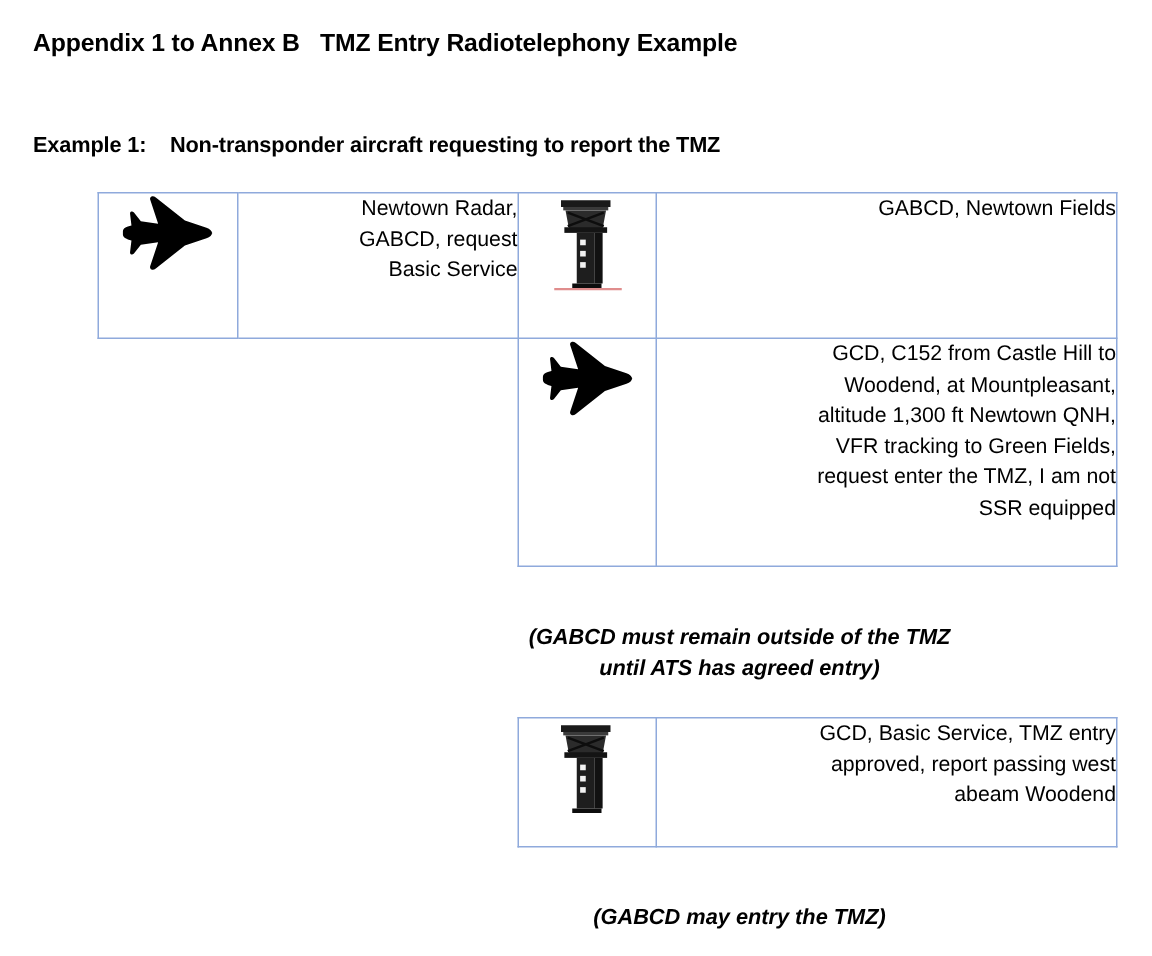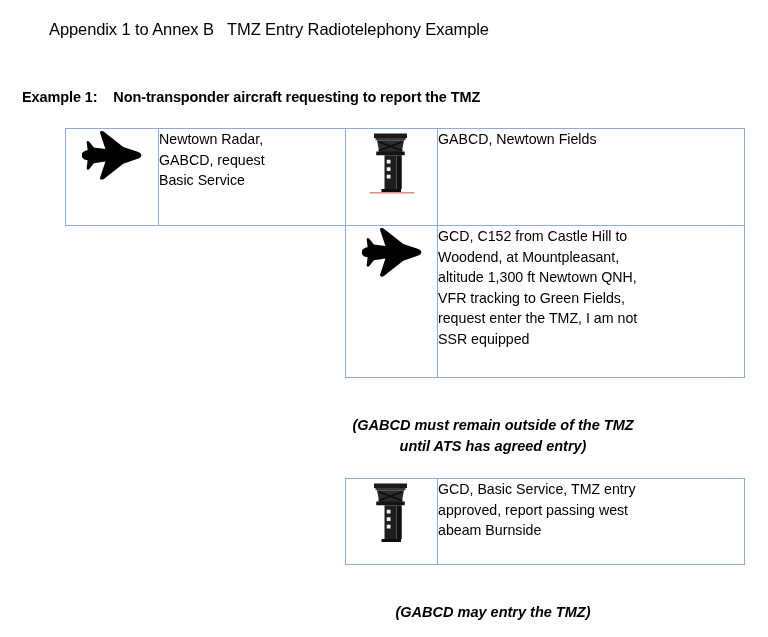--- a/index.html
+++ b/index.html
@@ -14,24 +14,23 @@
     font-family: "Liberation Sans", sans-serif;
     color: #000000;
     overflow: hidden;
   }
 
   .doc-title {
     position: absolute;
     left: 22px;
     top: 20px;
     font-size: 16.5px;
-    font-weight: normal;
+    font-weight: bold;
     letter-spacing: -0.1px;
     white-space: pre;
-    margin-left: 27px;
   }
 
   .example-line {
     position: absolute;
     left: 22px;
     top: 89px;
     font-size: 14.5px;
     font-weight: bold;
     letter-spacing: -0.1px;
     white-space: pre;
@@ -40,20 +39,21 @@
   
   .rt-table {
     position: absolute;
     border-collapse: collapse;
     table-layout: fixed;
   }
   .rt-table td {
     border: 1px solid #8faadc;
     vertical-align: top;
     padding: 0;
+    text-align: right;
   }
   td.no-border {
     border: 0 !important;
   }
   .cell-text {
     font-size: 14.2px;
     line-height: 20.5px;
     padding: 7px 0 6px 8px;
     white-space: pre-line;
   }
@@ -191,18 +191,18 @@
           <rect x="22" y="35" width="16" height="45" fill="#1e1e1e"></rect>
           <rect x="38" y="35" width="7" height="45" fill="#111111"></rect>
           <rect x="25" y="41" width="5" height="5" fill="#f2f2f2"></rect>
           <rect x="25" y="51" width="5" height="5" fill="#f2f2f2"></rect>
           <rect x="25" y="61" width="5" height="5" fill="#f2f2f2"></rect>
           <rect x="18" y="80" width="26" height="4" fill="#0d0d0d"></rect>
         </svg>
       </td>
       <td class="cell-text">GCD, Basic Service, TMZ entry
 approved, report passing west
-abeam Burnside</td>
+abeam Woodend</td>
     </tr>
   </tbody>
 </table>
 
 <div class="note" id="note-two">(GABCD may entry the TMZ)</div>
 
 </body></html>

